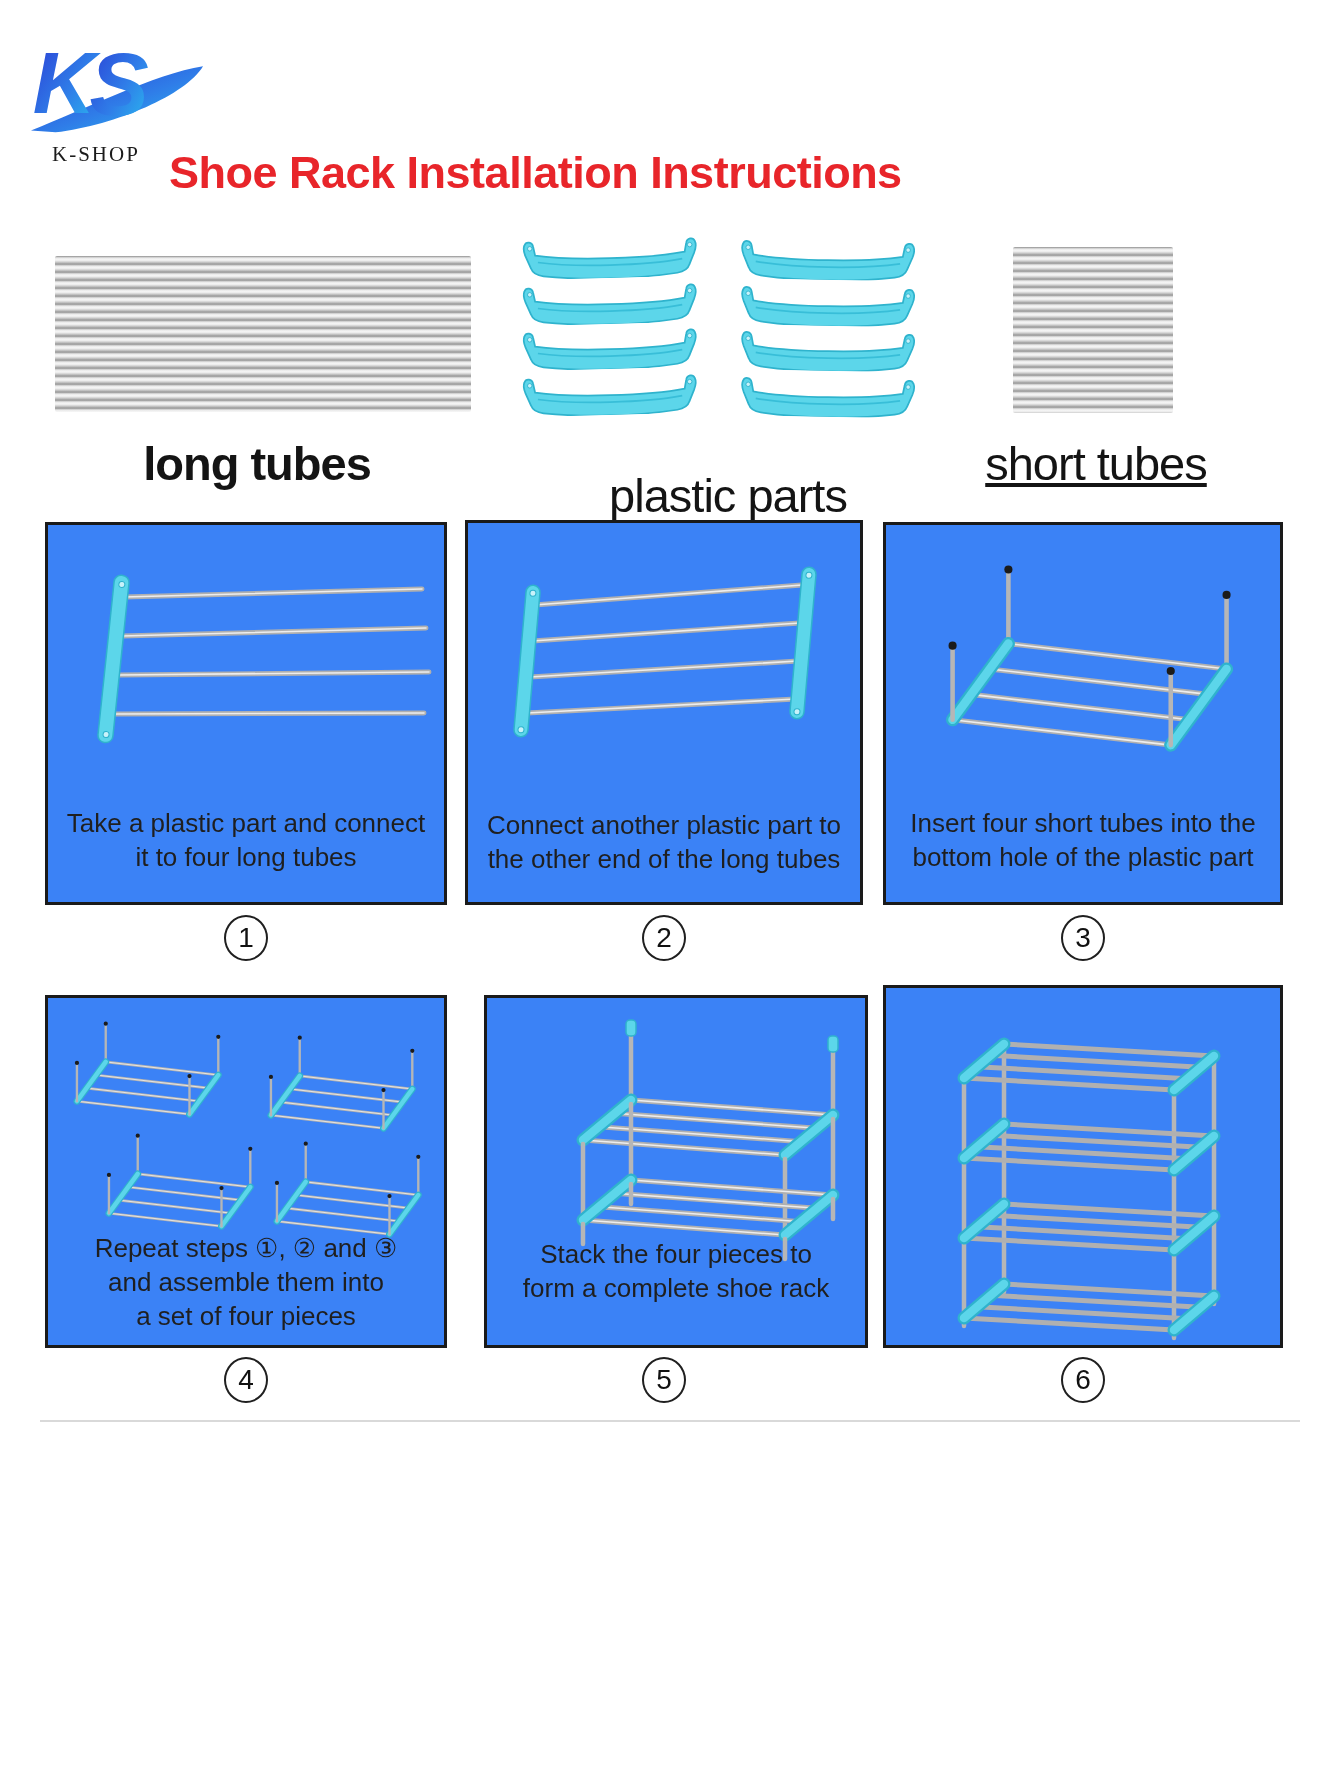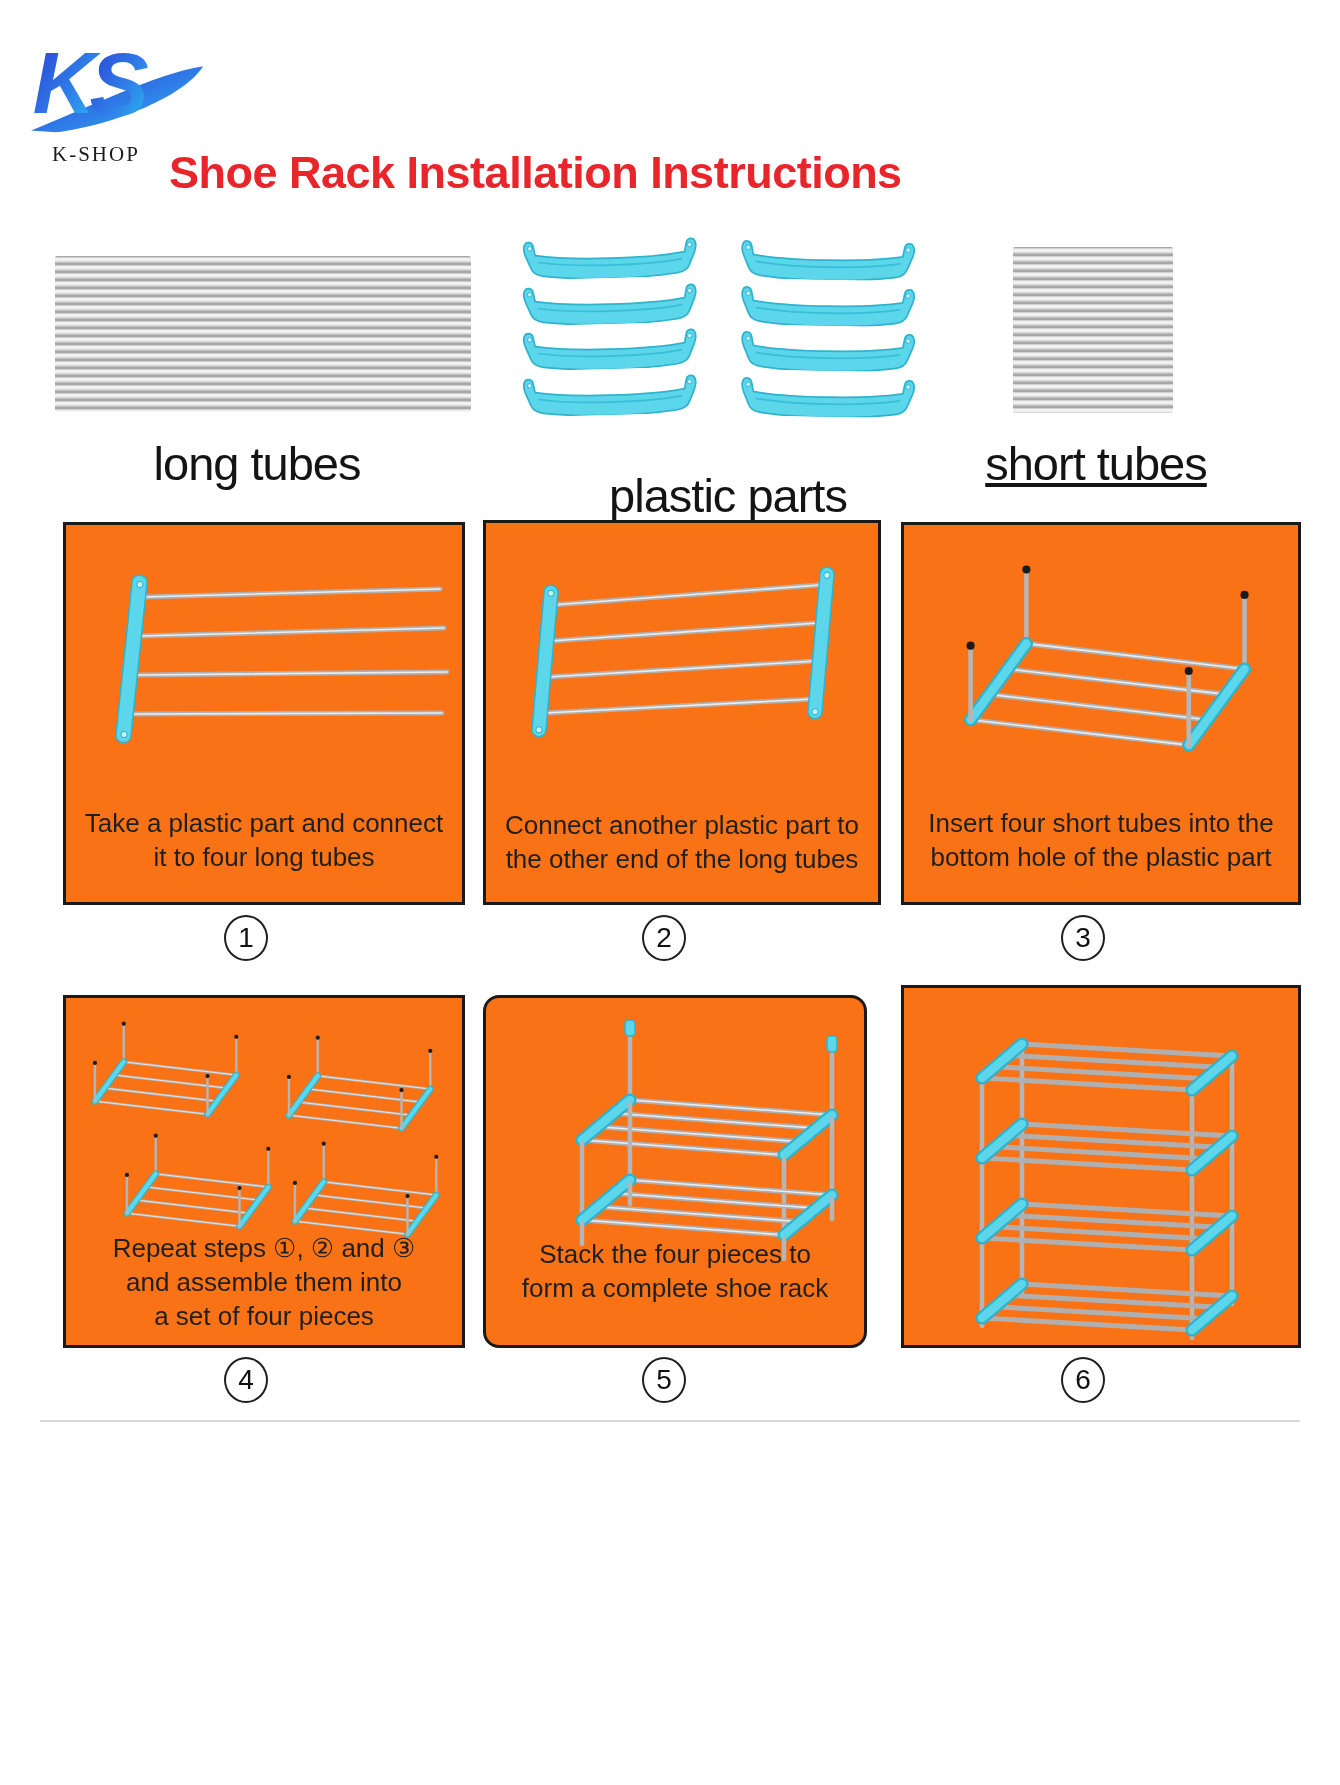--- a/index.html
+++ b/index.html
@@ -24,26 +24,26 @@
       display:grid;grid-template-columns:1fr 1fr;grid-template-rows:repeat(4,1fr);
       column-gap:12px;row-gap:4px;}
   .plastic-grid svg{width:200px;height:40px;}
   .plastic-grid svg:nth-child(odd){transform:rotate(-1.5deg);}
   .plastic-grid svg:nth-child(even){transform:rotate(1deg) translateY(2px);}
 
   .part-label{position:absolute;top:436px;transform:translateX(-50%);
       font-size:47px;letter-spacing:-1px;color:#141414;white-space:nowrap;}
 
   
-  .stepbox{position:absolute;border:3px solid #1a1a1a;background:#f97316;box-sizing:border-box;margin-left:18px;}
+  .stepbox{position:absolute;border:3px solid #1a1a1a;background:#3b82f6;box-sizing:border-box;}
   .b1{left:45px;top:522px;width:402px;height:383px;}
   .b2{left:465px;top:520px;width:398px;height:385px;}
   .b3{left:883px;top:522px;width:400px;height:383px;}
   .b4{left:45px;top:995px;width:402px;height:353px;}
-  .b5{left:465px;top:995px;width:384px;height:353px;border-radius:16px;}
+  .b5{left:484px;top:995px;width:384px;height:353px;}
   .b6{left:883px;top:985px;width:400px;height:363px;}
   .illus{position:absolute;left:6px;top:14px;}
   .caption{position:absolute;left:4px;right:4px;text-align:center;font-size:26px;
       line-height:34px;color:#1f1f1f;}
   .cap1{bottom:28px;} .cap2{bottom:26px;} .cap3{bottom:28px;}
   .cap4{bottom:12px;} .cap5{bottom:40px;}
 
   
   .badge{position:absolute;width:44px;height:46px;border:2px solid #1f1f1f;border-radius:50%;
       display:flex;align-items:center;justify-content:center;font-size:28px;color:#111;
@@ -134,21 +134,21 @@
       </svg>
     <svg viewBox="0 0 210 46">
         <use href="#ppart"></use>
       </svg>
     <svg viewBox="0 0 210 46">
         <use href="#ppart"></use>
       </svg>
   </div>
   <div class="tube-stack short-tubes"></div>
 
-  <div class="part-label" style="left:257px;">long tubes</div>
+  <div class="part-label" style="left:257px;font-weight:bold;">long tubes</div>
   <div class="part-label" style="left:728px;margin-top:32px;">plastic parts</div>
   <div class="part-label" style="left:1096px;text-decoration:underline;">short tubes</div>
 
   <div class="stepbox b1">
     <svg class="illus" width="386" height="252" viewBox="0 0 386 252">
       <path class="tube" d="M70 58 L368 50"></path>
         <path class="tube-hi" d="M70 58 L368 50"></path>
       <path class="tube" d="M68 97 L372 89"></path>
         <path class="tube-hi" d="M68 97 L372 89"></path>
       <path class="tube" d="M65 136 L375 133"></path>

